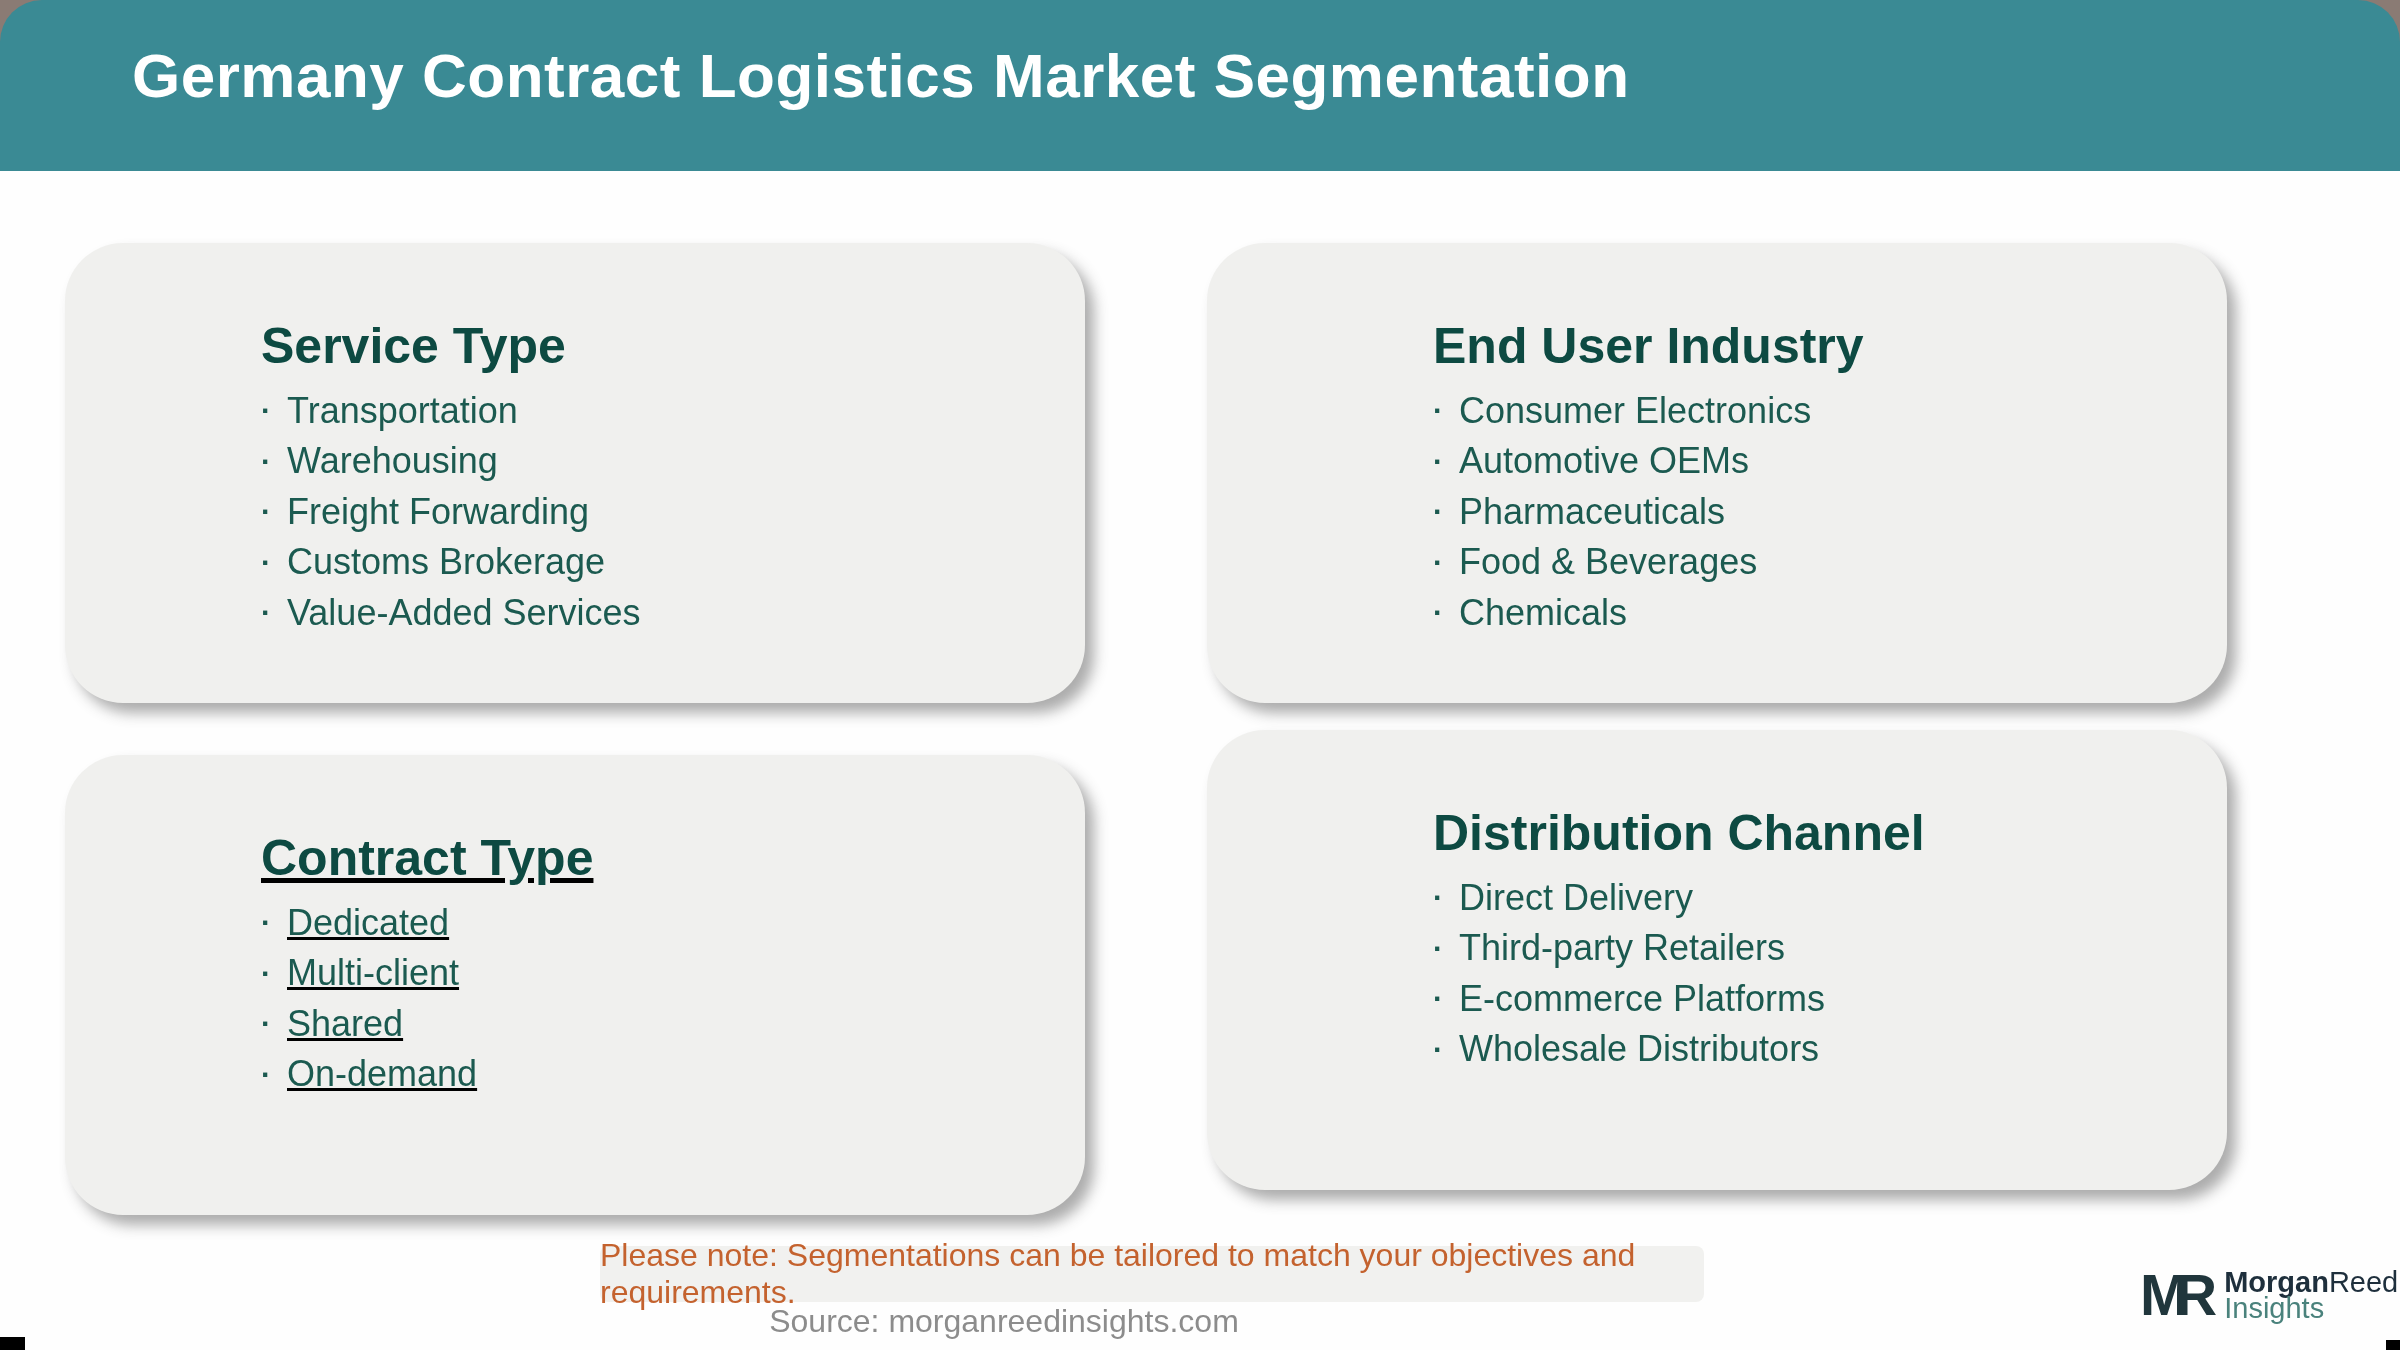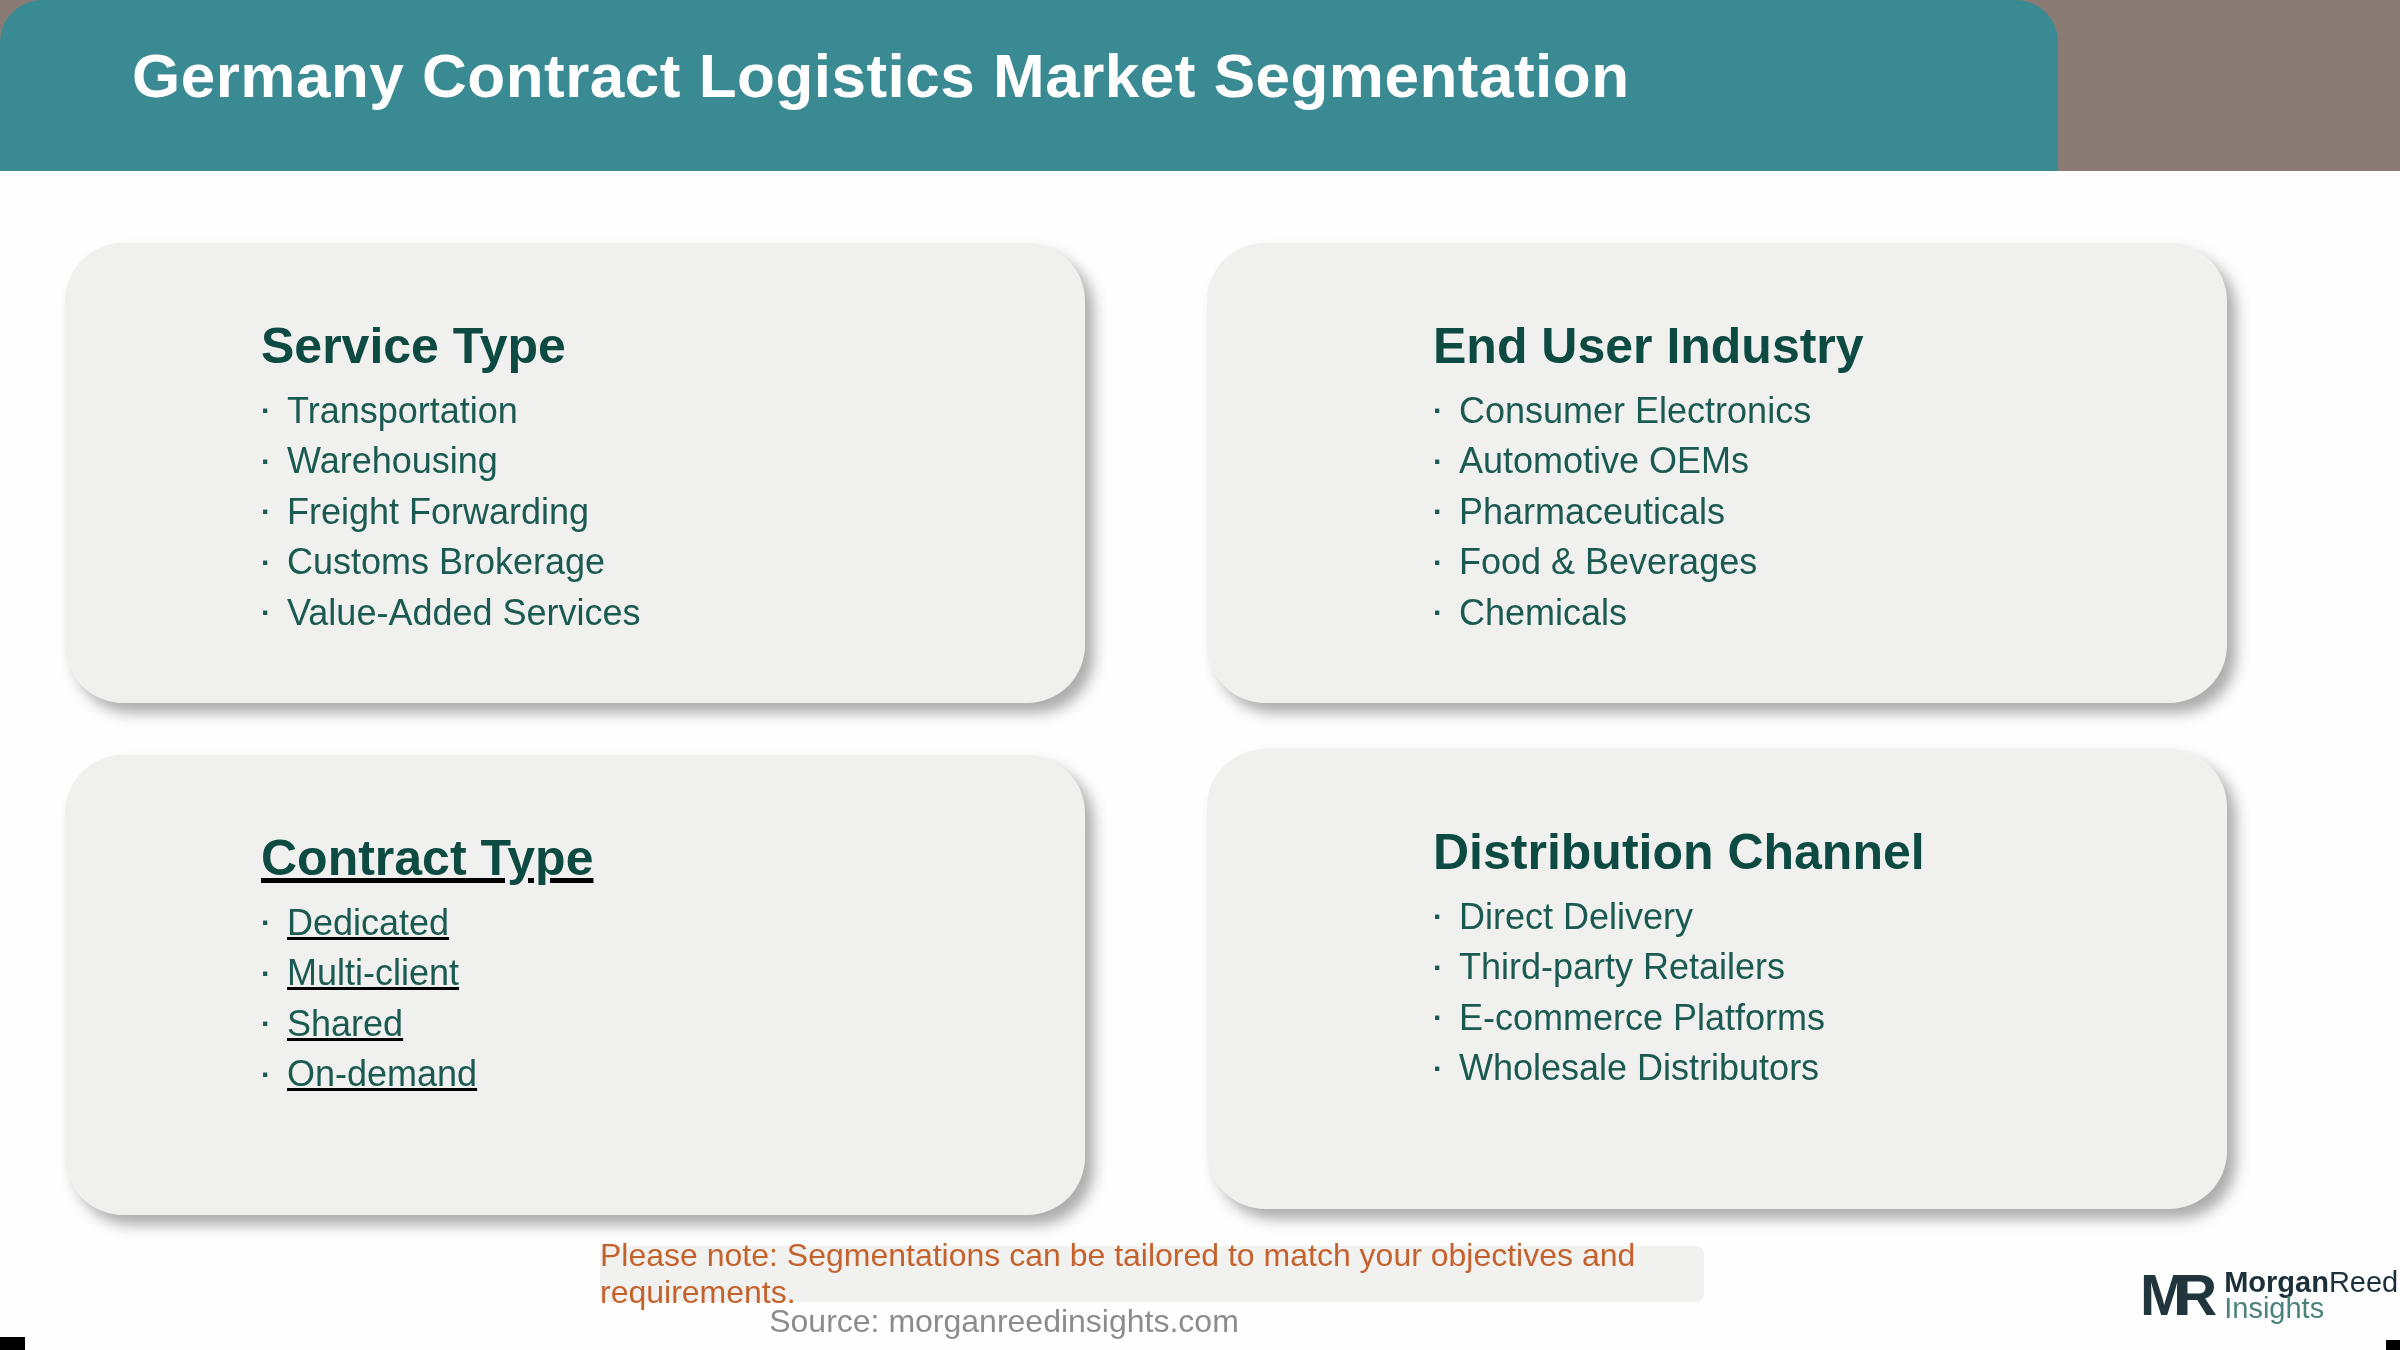--- a/index.html
+++ b/index.html
@@ -27,21 +27,21 @@
     height:1350px;
     background:var(--page-bg);
     overflow:hidden;
   }
   
   .header-underlay{
     position:absolute; top:0; left:0; width:2400px; height:171px;
     background:var(--corner-gray);
   }
   .header{
-    position:absolute; top:0; left:0; width:2058px; height:171px;
+    position:absolute; top:0; left:0; width:2400px; height:171px;
     background:var(--header-teal);
     border-radius:42px 42px 0 0;
     display:flex; align-items:center;
     box-sizing:border-box;
     padding-left:132px; padding-bottom:20px;
   }
   .header h1{
     margin:0;
     color:var(--title-white);
     font-size:62px;
@@ -55,21 +55,21 @@
     background:var(--card-bg);
     border-radius:58px;
     box-shadow:9px 10px 14px rgba(60,60,60,.42);
     box-sizing:border-box;
     padding:64px 50px 0 196px;
   }
   .card.right{ padding-left:226px; }
   .card.c1{ left:65px;  top:243px; }
   .card.c2{ left:1207px; top:243px; }
   .card.c3{ left:65px;  top:755px;text-decoration:underline; }
-  .card.c4{ left:1207px; top:749px; }
+  .card.c4{ left:1207px; top:730px; }
   .card h2{
     margin:12px 0 14px 0;
     font-size:50px;
     line-height:54px;
     font-weight:700;
     color:var(--heading-green);
   }
   .card ul{
     margin:0; padding:0;
     list-style:none;

